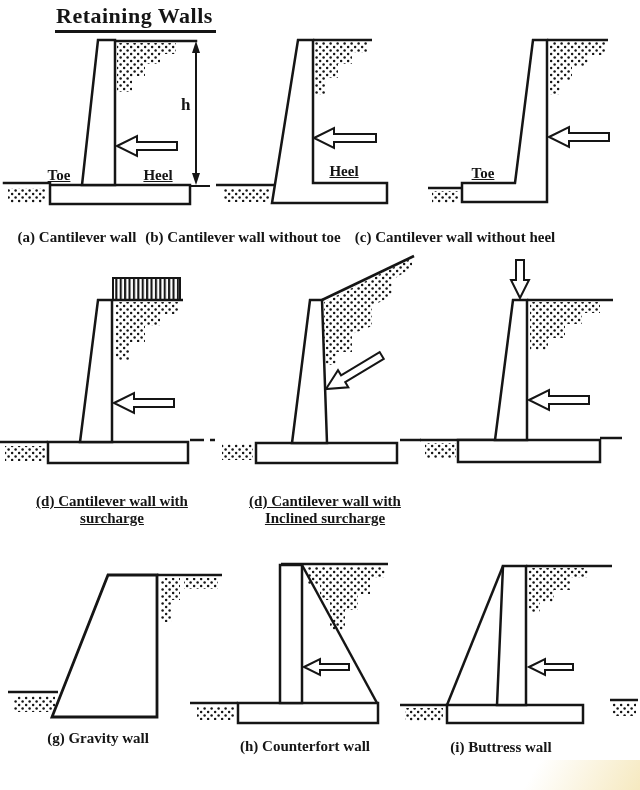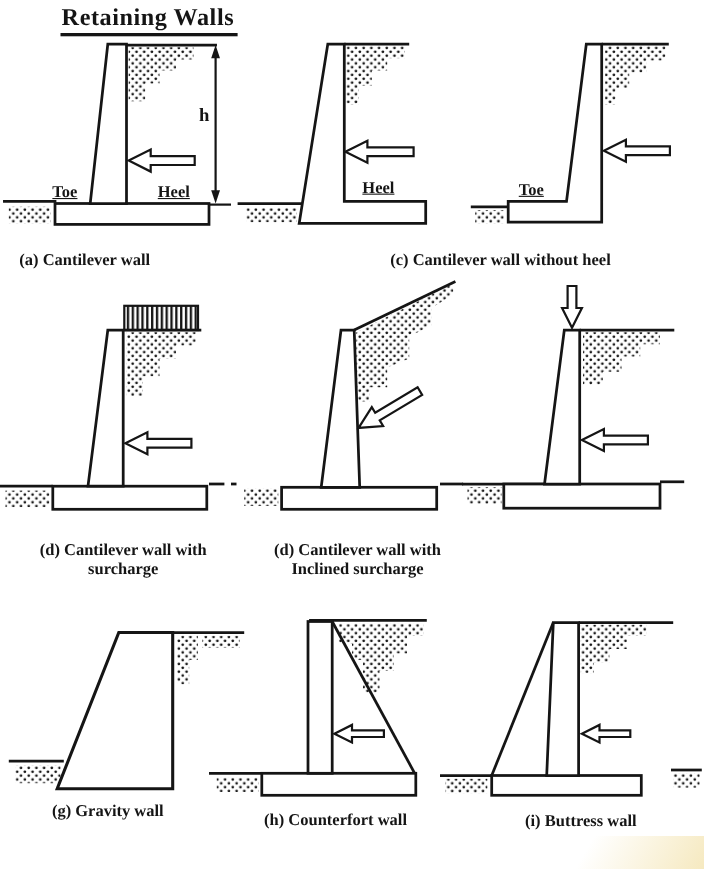--- a/index.html
+++ b/index.html
@@ -16,21 +16,21 @@
   .main-title{
     left:55px;top:3px;font-size:22px;letter-spacing:.5px;
     border-bottom:3px solid #151515;padding:0 3px 1px 1px;
   }
   .footer-title{
     left:312px;top:755px;font-size:25px;transform:translateX(-50%);
     letter-spacing:.3px;
   }
   .caption{font-size:15px;transform:translateX(-50%);}
   .cap2{position:absolute;font-weight:700;font-size:15px;color:#151515;
-        transform:translateX(-50%);text-align:center;line-height:17px;white-space:pre-line;}
+        transform:translateX(-50%);text-align:center;line-height:17px;white-space:pre-line;text-decoration:underline;}
   .lbl{font-size:15px;transform:translateX(-50%);text-decoration:underline;}
   .hdim{left:181px;top:95px;font-size:17px;}
   .tint{position:absolute;right:0;bottom:0;width:150px;height:30px;
         background:linear-gradient(300deg, rgba(238,215,140,.55), rgba(255,255,255,0) 70%);}
 </style>
 </head>
 <body>
 
 <div class="page">
 
@@ -150,24 +150,25 @@
 
 <span class="txt main-title">Retaining Walls</span>
 
 <span class="txt lbl" style="left:59px;top:167px">Toe</span>
 <span class="txt lbl" style="left:158px;top:167px">Heel</span>
 <span class="txt hdim">h</span>
 <span class="txt lbl" style="left:344px;top:163px">Heel</span>
 <span class="txt lbl" style="left:483px;top:165px">Toe</span>
 
 <span class="txt caption" style="left:77px;top:229px">(a) Cantilever wall</span>
+<span class="txt caption" style="left:243px;top:229px">(b) Cantilever wall without toe</span>
 <span class="txt caption" style="left:455px;top:229px">(c) Cantilever wall without heel</span>
 
 <div class="cap2" style="left:112px;top:493px"><span>(d) Cantilever wall with</span><br><span>surcharge</span></div>
 <div class="cap2" style="left:325px;top:493px"><span>(d) Cantilever wall with</span><br><span>Inclined surcharge</span></div>
 
 <span class="txt caption" style="left:98px;top:730px">(g) Gravity wall</span>
 <span class="txt caption" style="left:305px;top:738px">(h) Counterfort wall</span>
-<span class="txt caption" style="left:528px;top:739px">(i) Buttress wall</span>
+<span class="txt caption" style="left:501px;top:739px">(i) Buttress wall</span>
 
 
 <div class="tint"></div>
 </div>
 
 </body></html>

